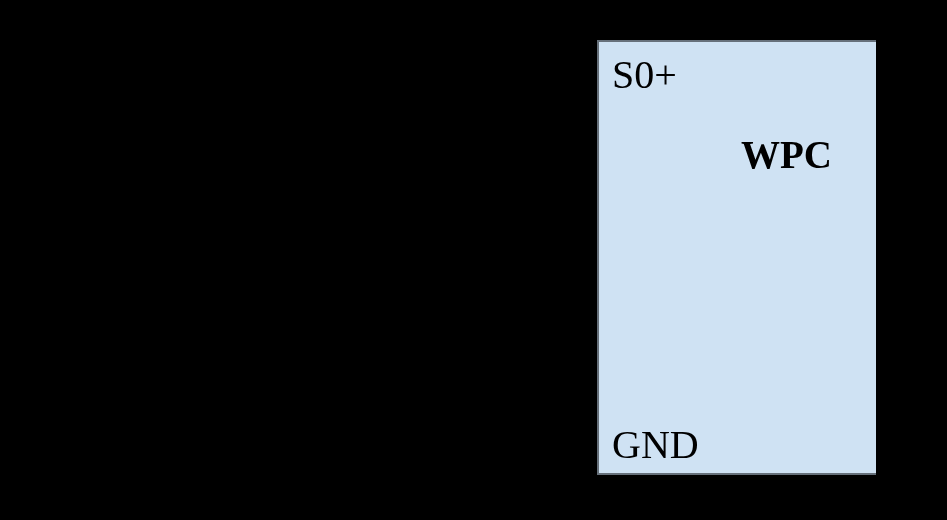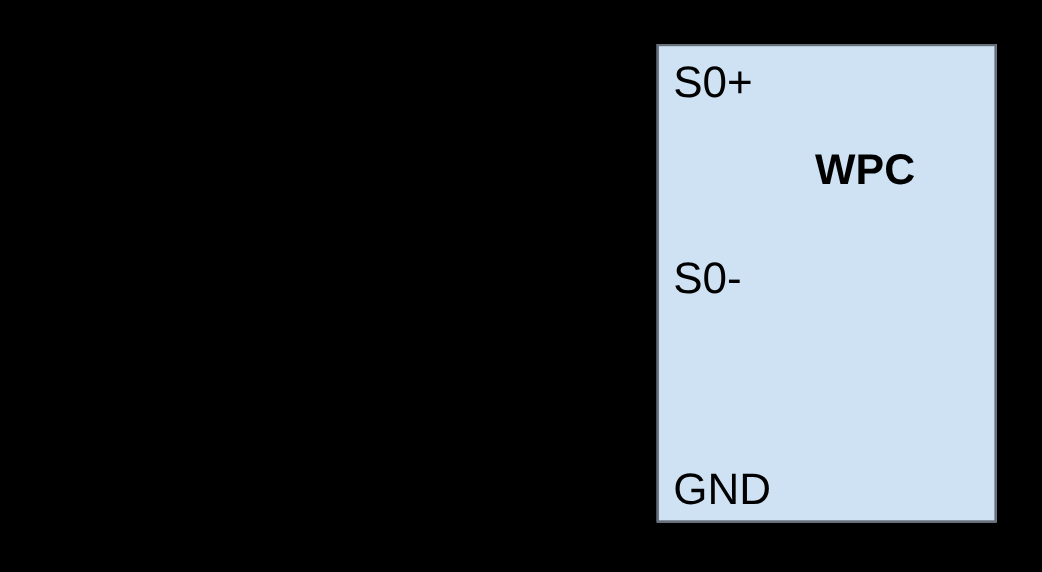--- a/index.html
+++ b/index.html
@@ -2,25 +2,25 @@
 <html style="--background: #000000; --block_fill: #cfe2f3; --block_border: #66707a; --text: #000000;"><head>
 <meta charset="utf-8">
 <style>
   html, body {
     margin: 0;
     padding: 0;
     background: #000000;
   }
   .canvas {
     position: relative;
-    width: 947px;
+    width: 876px;
     height: 520px;
     background: var(--background, #000000);
     overflow: hidden;
-    font-family: Liberation Sans, sans-serif;
+    font-family: Liberation Serif, serif;
     border-radius: 19px;
   }
   .wpc-block {
     position: absolute;
     left: 597px;
     top: 40px;
     width: 309px;
     height: 435px;
     box-sizing: border-box;
     background: var(--block_fill, #cfe2f3);
@@ -47,16 +47,15 @@
     white-space: nowrap;
   }
 </style>
 </head>
 <body>
 
 <div class="canvas">
   <div class="wpc-block">
     <span class="pin-label pin-s0plus">S0+</span>
     <span class="block-title">WPC</span>
-    <span class="pin-label pin-s0minus">S0-</span>
     <span class="pin-label pin-gnd">GND</span>
   </div>
 </div>
 
 </body></html>

